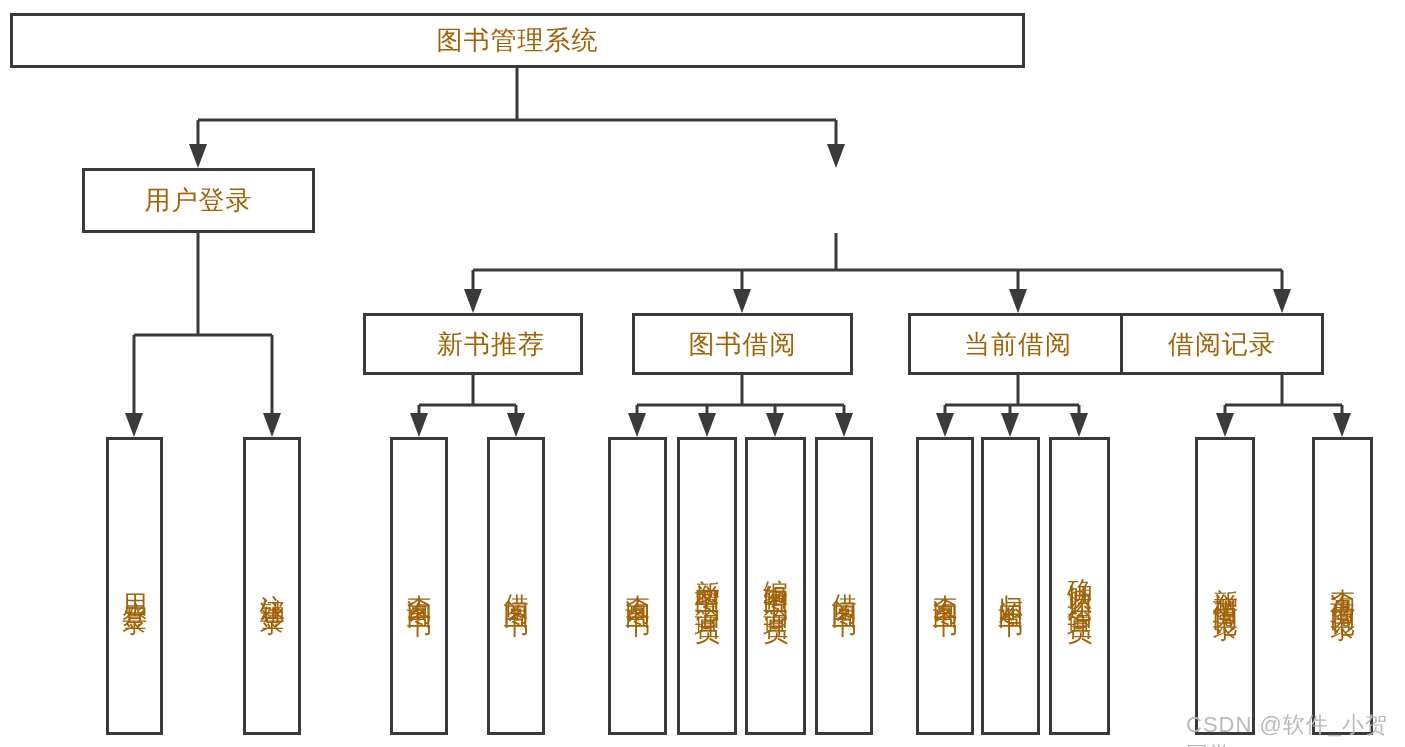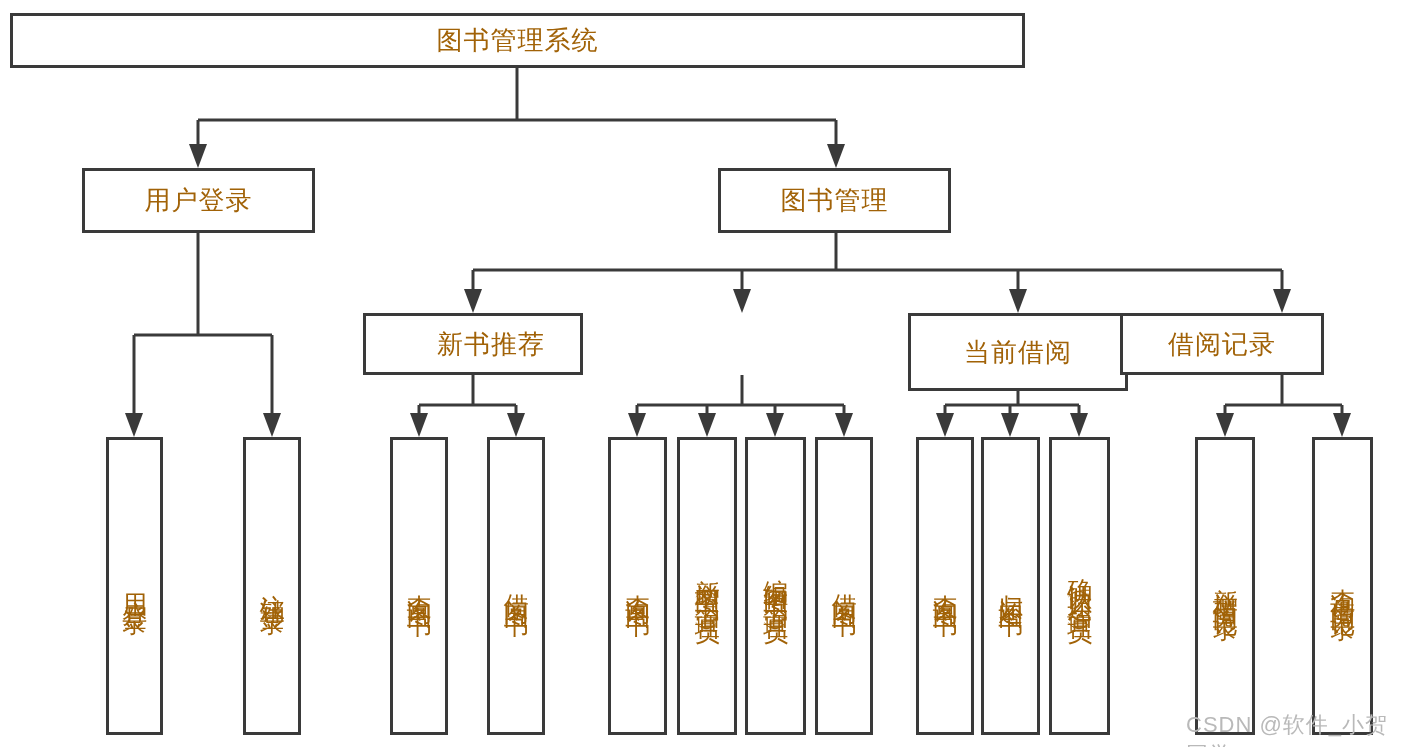--- a/index.html
+++ b/index.html
@@ -81,24 +81,24 @@
       <polygon points="1079,437 1070,413 1088,413" fill="#3a3a3a"></polygon>
       <line x1="1225" y1="405" x2="1225" y2="421" stroke="#3a3a3a" stroke-width="3"></line>
       <polygon points="1225,437 1216,413 1234,413" fill="#3a3a3a"></polygon>
       <line x1="1342" y1="405" x2="1342" y2="421" stroke="#3a3a3a" stroke-width="3"></line>
       <polygon points="1342,437 1333,413 1351,413" fill="#3a3a3a"></polygon>
     </svg>
 
   <div class="node" style="left:10px; top:13px; width:1015px; height:55px;">图书管理系统</div>
 
   <div class="node" style="left:82px; top:168px; width:233px; height:65px;">用户登录</div>
-  <div class="node" style="left:718px; top:168px; width:233px; height:65px;">图书管理</div>
 
   <div class="node" style="left:363px; top:313px; width:220px; height:62px;padding-left:36px;">新书推荐</div>
-  <div class="node" style="left:908px; top:313px; width:220px; height:78px;">当前借阅</div>
+  <div class="node" style="left:632px; top:313px; width:221px; height:62px;">图书借阅</div>
+  <div class="node" style="left:908px; top:313px; width:220px; height:62px;">当前借阅</div>
   <div class="node" style="left:1120px; top:313px; width:204px; height:62px;">借阅记录</div>
 
   <div class="node v" style="left:106px; top:437px; width:57px; height:298px;">用户登录</div>
   <div class="node v" style="left:243px; top:437px; width:58px; height:298px;">注销登录</div>
 
   <div class="node v" style="left:390px; top:437px; width:58px; height:298px;">查询图书</div>
   <div class="node v" style="left:487px; top:437px; width:58px; height:298px;">借阅图书</div>
 
   <div class="node v" style="left:608px; top:437px; width:59px; height:298px;">查询图书</div>
   <div class="node v" style="left:677px; top:437px; width:60px; height:298px;">新增图书（管理员）</div>

